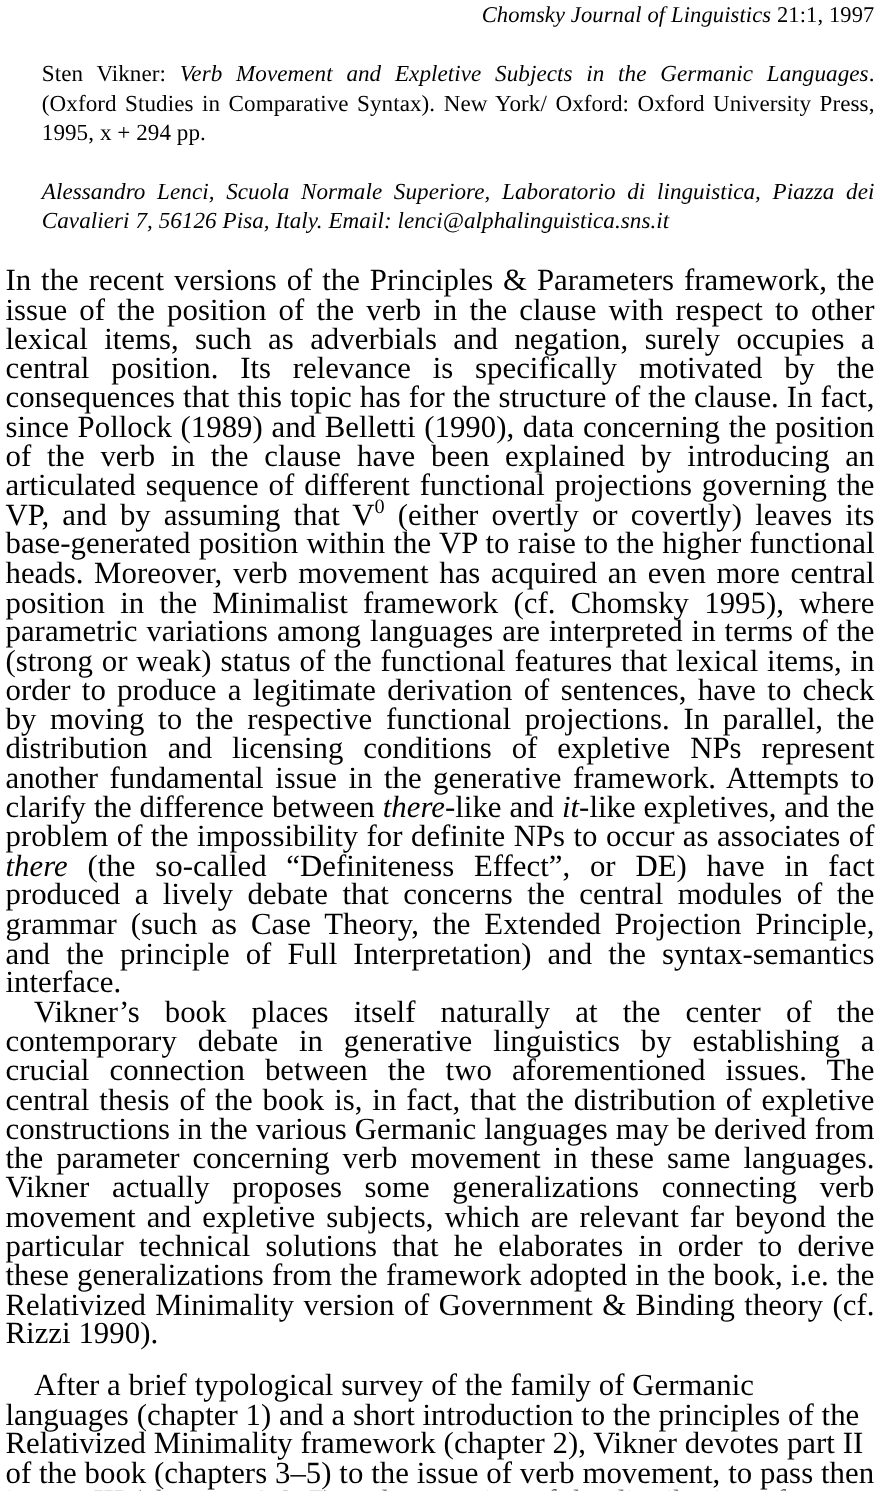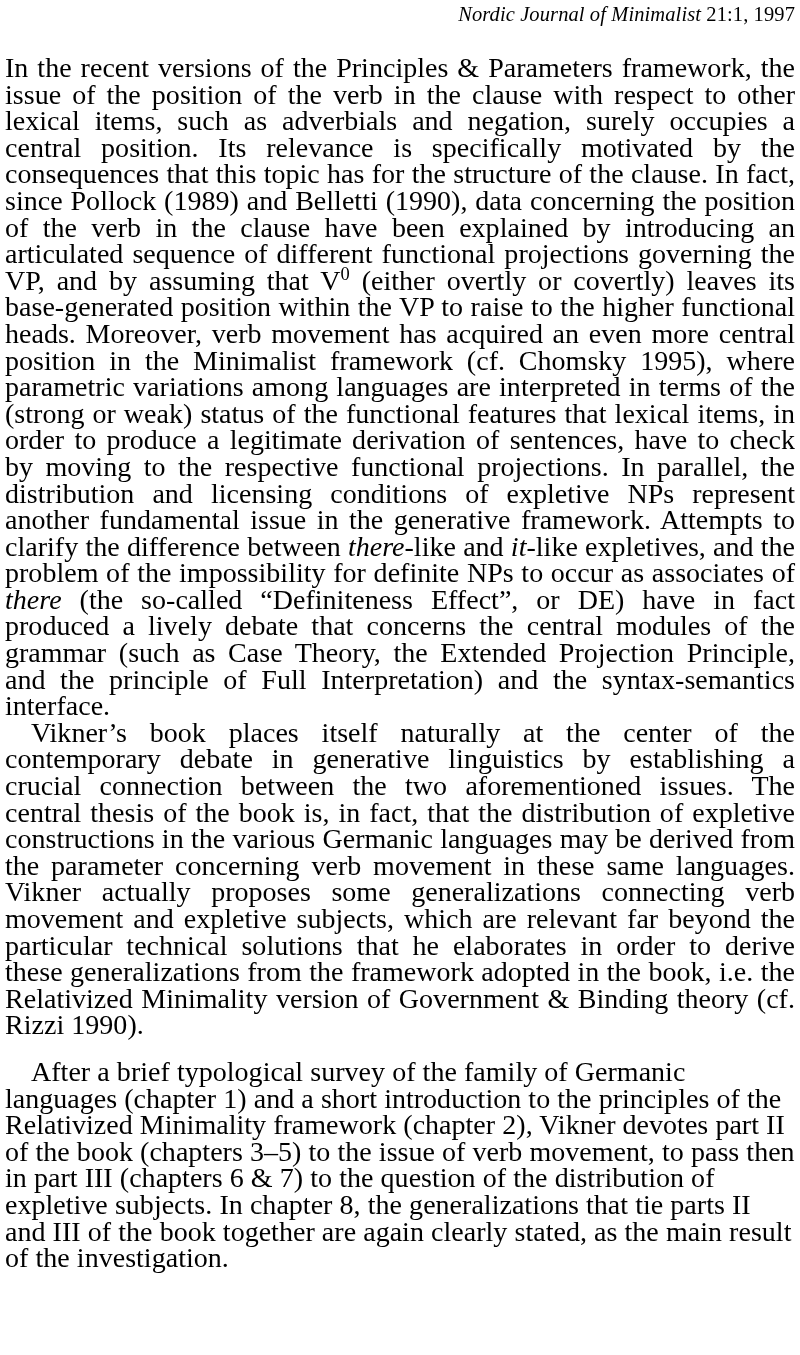--- a/index.html
+++ b/index.html
@@ -103,25 +103,29 @@
     vertical-align: super;
     line-height: 0;
   }
 </style>
 </head>
 <body>
 
 <div class="page">
 
   <div class="running-head">
-    <span class="journal-title">Nordic Journal of Minimalist</span><span class="issue"> 21:1, 1997</span>
+    <span class="journal-title">Chomsky Journal of Linguistics</span><span class="issue"> 21:1, 1997</span>
   </div>
 
 
+  <div class="citation">
+    <span>Sten Vikner: </span><span class="book-title">Verb Movement and Expletive Subjects in the Germanic Languages</span><span>. (Oxford Studies in Comparative Syntax). New York/ Oxford: Oxford University Press, 1995, x + 294 pp.</span>
+  </div>
 
+  <div class="reviewer">Alessandro Lenci, Scuola Normale Superiore, Laboratorio di linguistica, Piazza dei Cavalieri 7, 56126 Pisa, Italy. Email: lenci@alphalinguistica.sns.it</div>
 
   <div class="body-text">
     <p><span>In the recent versions of the Principles &amp; Parameters framework, the issue of the position of the verb in the clause with respect to other lexical items, such as adverbials and negation, surely occupies a central position. Its relevance is specifically motivated by the consequences that this topic has for the structure of the clause. In fact, since Pollock (1989) and Belletti (1990), data concerning the position of the verb in the clause have been explained by introducing an articulated sequence of different functional projections governing the VP, and by assuming that V</span><sup>0</sup><span> (either overtly or covertly) leaves its base-generated position within the VP to raise to the higher functional heads. Moreover, verb movement has acquired an even more central position in the Minimalist framework (cf. Chomsky 1995), where parametric variations among languages are interpreted in terms of the (strong or weak) status of the functional features that lexical items, in order to produce a legitimate derivation of sentences, have to check by moving to the respective functional projections. In parallel, the distribution and licensing conditions of expletive NPs represent another fundamental issue in the generative framework. Attempts to clarify the difference between </span><span class="term">there</span><span>-like and </span><span class="term">it</span><span>-like expletives, and the problem of the impossibility for definite NPs to occur as associates of </span><span class="term">there</span><span> (the so-called “Definiteness Effect”, or DE) have in fact produced a lively debate that concerns the central modules of the grammar (such as Case Theory, the Extended Projection Principle, and the principle of Full Interpretation) and the syntax-semantics interface.</span></p>
 
     <p class="indented">Vikner’s book places itself naturally at the center of the contemporary debate in generative linguistics by establishing a crucial connection between the two aforementioned issues. The central thesis of the book is, in fact, that the distribution of expletive constructions in the various Germanic languages may be derived from the parameter concerning verb movement in these same languages. Vikner actually proposes some generalizations connecting verb movement and expletive subjects, which are relevant far beyond the particular technical solutions that he elaborates in order to derive these generalizations from the framework adopted in the book, i.e. the Relativized Minimality version of Government &amp; Binding theory (cf. Rizzi 1990).</p>
 
     <p class="indented">After a brief typological survey of the family of Germanic languages (chapter 1) and a short introduction to the principles of the Relativized Minimality framework (chapter 2), Vikner devotes part II of the book (chapters 3–5) to the issue of verb movement, to pass then in part III (chapters 6 &amp; 7) to the question of the distribution of expletive subjects. In chapter 8, the generalizations that tie parts II and III of the book together are again clearly stated, as the main result of the investigation.</p>
   </div>
 
 </div>

